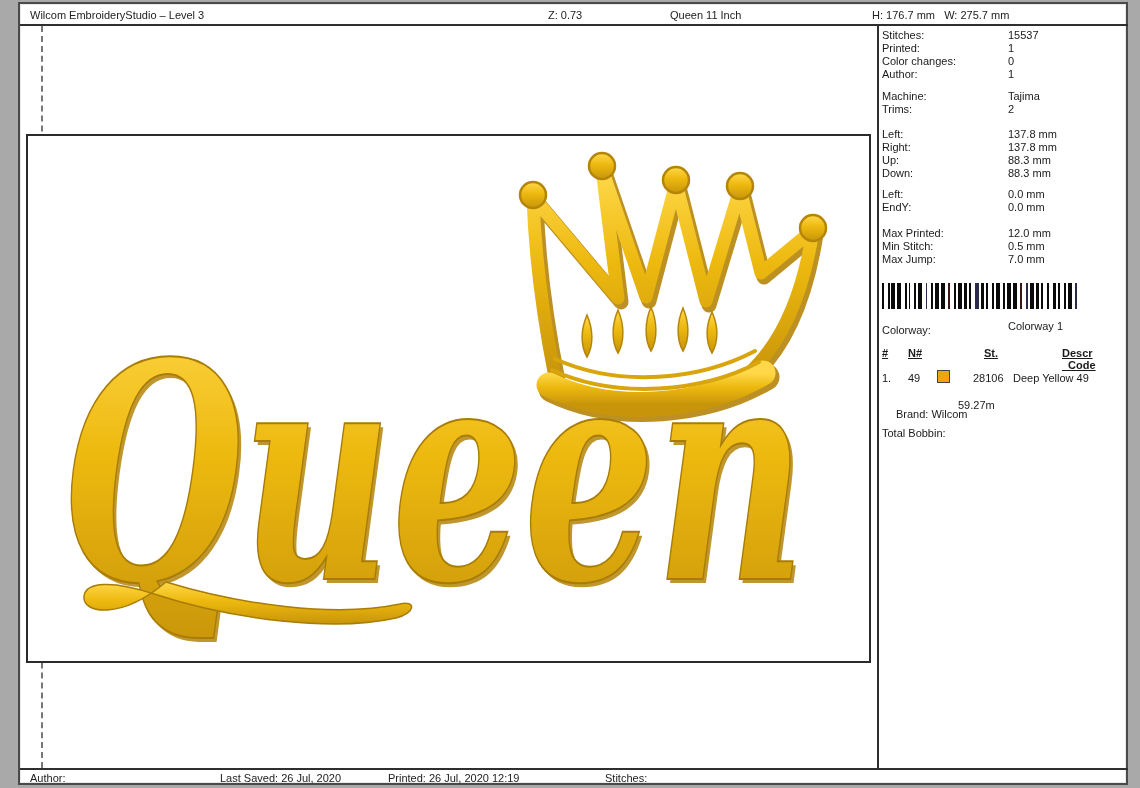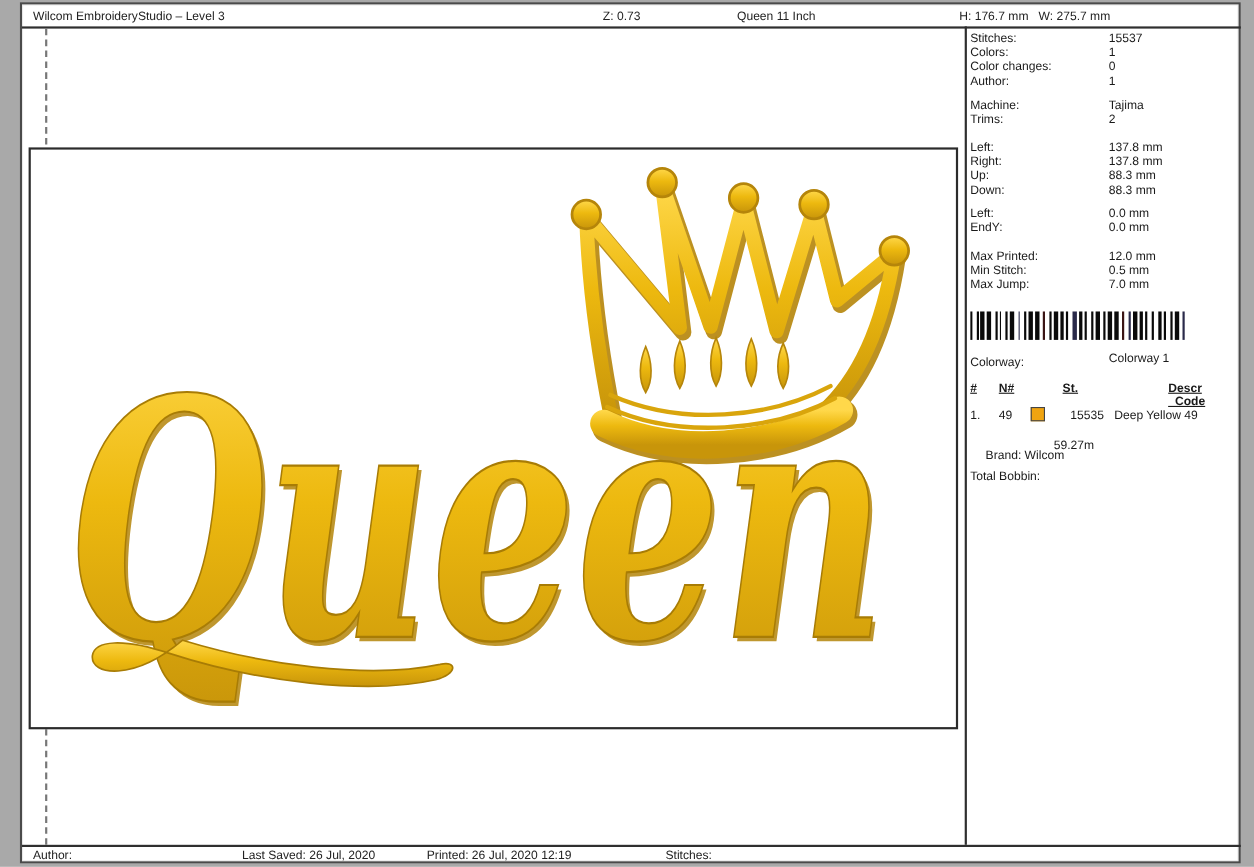--- a/index.html
+++ b/index.html
@@ -30,21 +30,21 @@
   #g1{top:5px;} #g2{top:66px;} #g3{top:104px;} #g4{top:164px;} #g5{top:203px;}
   #barcode{
     position:absolute;left:0px;top:259px;width:200px;height:26px;
     display:flex;align-items:stretch;overflow:hidden;
   }
   #barcode .bar{background:#0a0a0a;height:100%;flex:none;}
   #barcode .gap{height:100%;flex:none;}
   .cw-label{position:absolute;left:0;top:300px;}
   .cw-value{position:absolute;left:126px;top:296px;}
   .tbl-hdr{position:absolute;top:323px;font-weight:bold;text-decoration:underline;}
-  .th-num{left:0;} .th-n{left:26px;} .th-st{left:84px;text-decoration:underline;} .th-descr{left:132px;margin-left:48px;}
+  .th-num{left:0;} .th-n{left:26px;} .th-st{left:102px;text-decoration:underline;} .th-descr{left:132px;margin-left:48px;}
   .tbl-row{position:absolute;top:348px;}
   .tr-num{left:0;} .tr-n{left:26px;} .tr-st{left:91px;} .tr-descr{left:131px;}
   .swatch{
     position:absolute;left:55px;top:346px;width:13px;height:13px;
     border:1px solid #444;background:#f0a410;box-sizing:border-box;
   }
   .brand{position:absolute;left:14px;top:384px;}
   .bobbin-label{position:absolute;left:0;top:375px;margin-top:28px;}
   .bobbin-value{position:absolute;left:76px;top:375px;}
   .ftr-text{position:absolute;top:772px;font-size:11px;color:#222;white-space:pre;}
@@ -111,21 +111,21 @@
   </svg>
 </div>
 
 <div class="panel">
   <div class="stat-group" id="g1">
       <div class="stat-row">
         <span class="stat-label">Stitches:</span>
         <span class="stat-value">15537</span>
       </div>
       <div class="stat-row">
-        <span class="stat-label">Colors:</span>
+        <span class="stat-label">Printed:</span>
         <span class="stat-value">1</span>
       </div>
       <div class="stat-row">
         <span class="stat-label">Color changes:</span>
         <span class="stat-value">0</span>
       </div>
       <div class="stat-row">
         <span class="stat-label">Author:</span>
         <span class="stat-value">1</span>
       </div>
@@ -262,21 +262,21 @@
   <span class="cw-value">Colorway 1</span>
 
   <span class="tbl-hdr th-num">#</span>
   <span class="tbl-hdr th-n">N#</span>
   <span class="tbl-hdr th-st">St.</span>
   <span class="tbl-hdr th-descr">Descr _Code</span>
 
   <span class="tbl-row tr-num">1.</span>
   <span class="tbl-row tr-n">49</span>
   <span class="swatch" style="background: rgb(240, 164, 16);"></span>
-  <span class="tbl-row tr-st">15535</span>
+  <span class="tbl-row tr-st">28106</span>
   <span class="tbl-row tr-descr">Deep Yellow 49</span>
 
   <span class="brand">Brand: Wilcom</span>
   <span class="bobbin-label">Total Bobbin:</span>
   <span class="bobbin-value">59.27m</span>
 </div>
 
 <span class="ftr-text" style="left:30px;">Author:</span>
 <span class="ftr-text" style="left:220px;">Last Saved: 26 Jul, 2020</span>
 <span class="ftr-text" style="left:388px;">Printed: 26 Jul, 2020 12:19</span>

